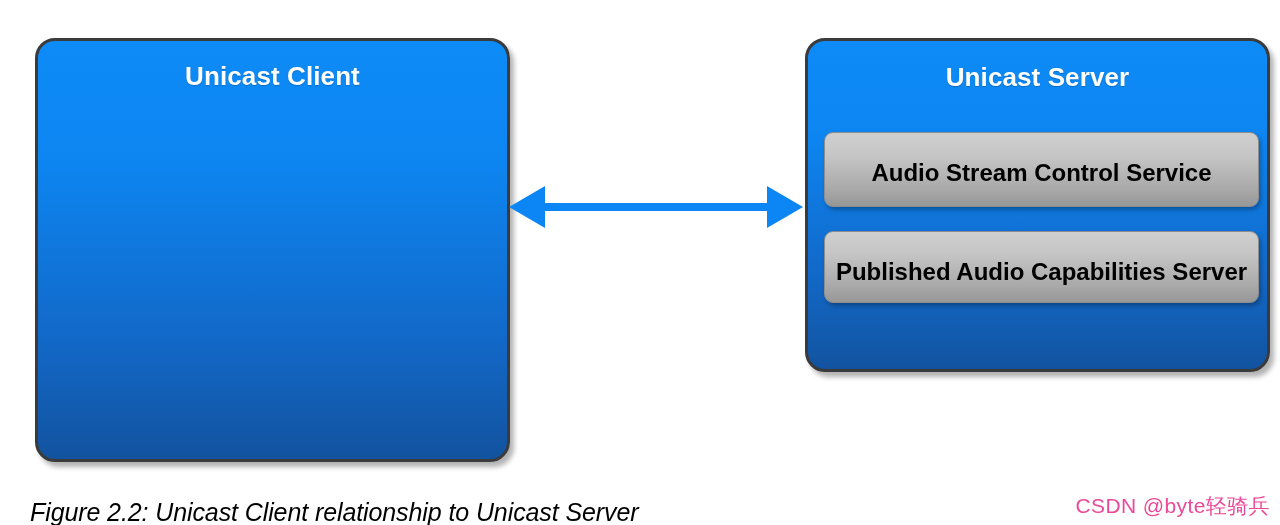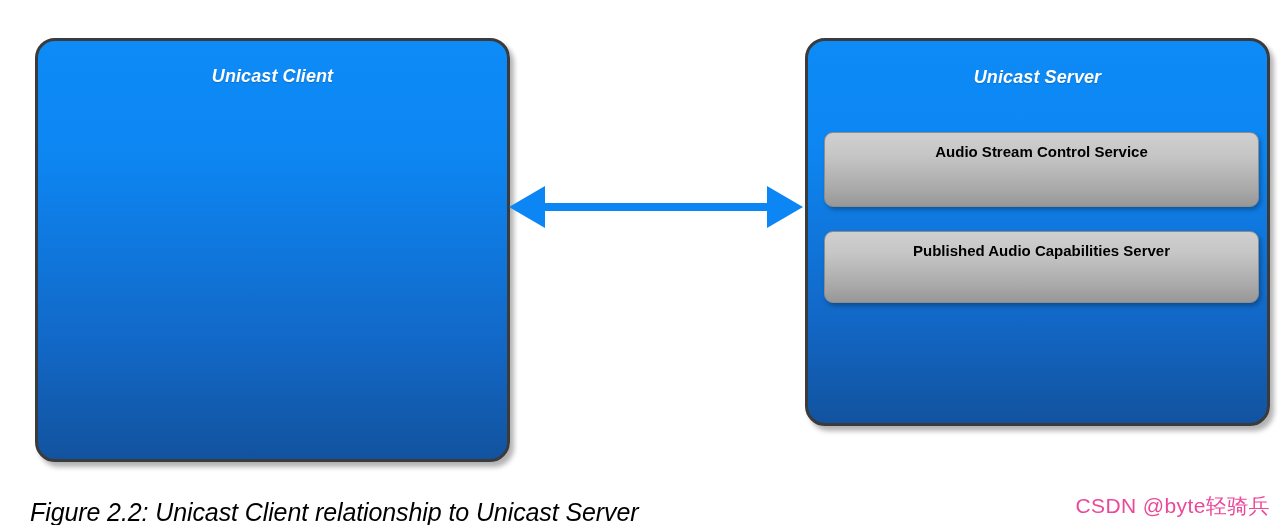--- a/index.html
+++ b/index.html
@@ -37,55 +37,54 @@
     left: 35px;
     top: 38px;
     width: 475px;
     height: 424px;
   }
 
   #server-box {
     left: 805px;
     top: 38px;
     width: 465px;
-    height: 388px;
+    height: 334px;
   }
 
   .node-title {
     position: absolute;
     left: 0;
     width: 100%;
     text-align: center;
     color: #ffffff;
     font-weight: bold;
-    font-size: 18px;
+    font-size: 26px;
     letter-spacing: 0.1px;
     line-height: 26px;
     text-shadow: 0 1px 1px rgba(0,0,0,0.20);
-    font-style: italic;
   }
   #client-title { top: 22px; }
   #server-title { top: 23px; }
 
   
   .service-box {
     position: absolute;
     box-sizing: border-box;
     left: 16px;
     width: 435px;
     border-radius: 9px;
     border: 1px solid #8d8d8d;
     background: linear-gradient(to bottom, #cfcfcf 0%, #c6c6c6 30%, #a8a8a8 78%, #979797 100%);
     box-shadow: 2px 3px 4px rgba(0,0,0,0.28);
     color: #000000;
     font-weight: bold;
-    font-size: 15px;
+    font-size: 24px;
     line-height: 27px;
     text-align: center;
-    padding-top: 5px;
+    padding-top: 26px;
   }
 
   #service-box-0 {
     top: 91px;
     height: 75px;
   }
   #service-box-1 {
     top: 190px;
     height: 72px;
   }

